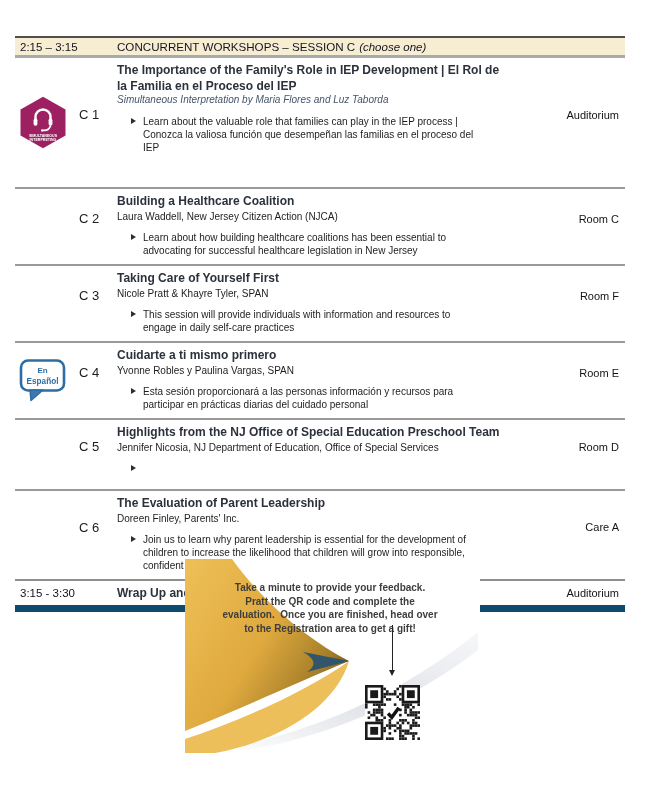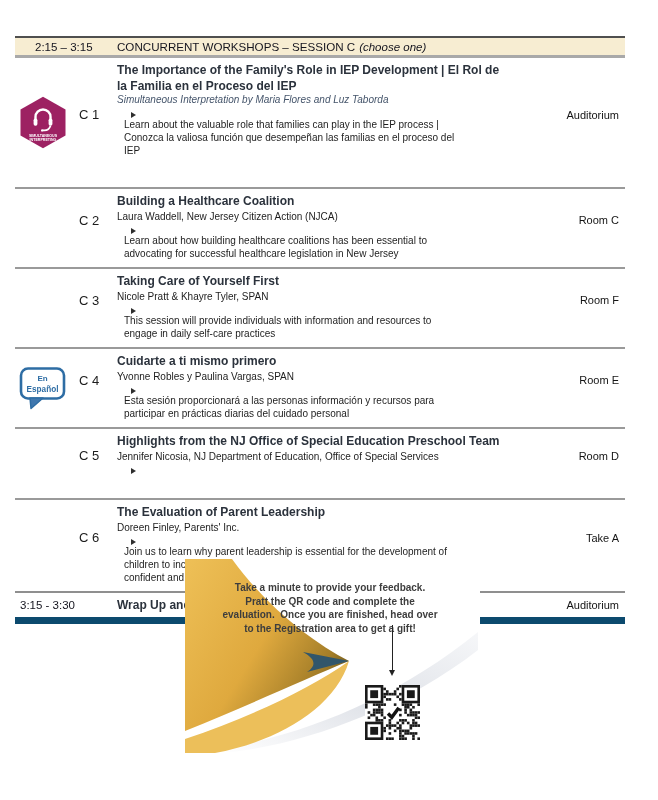--- a/index.html
+++ b/index.html
@@ -4,37 +4,37 @@
 <style>
   html,body{margin:0;padding:0;}
   body{width:658px;height:800px;background:#ffffff;font-family:"Liberation Sans","DejaVu Sans",sans-serif;}
   .page{position:relative;width:658px;height:800px;background:#fff;overflow:hidden;}
 
   
   .table{position:absolute;left:15px;top:36px;width:610px;}
   .hdr{display:grid;grid-template-columns:102px 1fr;align-items:center;height:17px;
        background:#f7edd2;border-top:2px solid #4f4f4f;border-bottom:3px solid #a9a9a9;
        font-size:11.5px;color:#14141e;}
-  .hdr-time{padding-left:20px;}
+  .hdr-time{padding-left:5px;}
   .hdr-title{font-size:11.6px;}
   .hdr-note{font-style:italic;margin-left:4px;}
 
   .row{display:grid;grid-template-columns:60px 42px 1fr 95px;border-bottom:2px solid #9a9a9a;position:relative;}
   .row.last{border-bottom:none;}
   .r1{min-height:129px;} .r2{min-height:60px;} .r3{min-height:55px;}
   .r4{min-height:59px;} .r5{min-height:69px;} .r6{min-height:74px;}
 
   .icon-cell{display:flex;align-items:center;padding-left:4px;}
   .id-cell{display:flex;align-items:center;padding-left:4px;font-size:13px;color:#1c1c1c;}
   .id-cell span{transform:translateY(-8px);}
   .content-cell{padding:5px 0 7px 0;}
   .s-title{font-weight:bold;font-size:12px;line-height:15.5px;color:#2b323c;max-width:392px;}
   .s-speaker{font-size:10px;line-height:12.5px;color:#1d1d1d;margin-top:1px;}
   .s-note{font-size:10px;font-style:italic;line-height:12.5px;color:#44546a;}
-  .bullet{display:flex;margin-top:2px;flex-direction:column;}
+  .bullet{display:flex;margin-top:8px;}
   .b-icon{flex:0 0 auto;width:0;height:0;border-left:5.5px solid #2e2e2e;
           border-top:3.5px solid transparent;border-bottom:3.5px solid transparent;margin:3px 0 0 14px;}
   .b-text{font-size:10px;line-height:13px;color:#1d1d1d;margin-left:7px;max-width:338px;}
   .room-cell{display:flex;align-items:center;justify-content:flex-end;
              font-size:11px;color:#141414;padding-right:6px;}
   .room-cell span{transform:translateY(-8px);}
 
   .wrap-row{display:grid;grid-template-columns:102px 1fr 95px;align-items:center;height:24px;
             border-top:2px solid #8f8f8f;border-bottom:7px solid #0c4a6e;}
   .wrap-time{padding-left:5px;font-size:11.5px;color:#14141e;}
@@ -182,21 +182,21 @@
         </div>
       <div class="content-cell">
         <div class="s-title">The Evaluation of Parent Leadership</div>
         <div class="s-speaker">Doreen Finley, Parents' Inc.</div>
         <div class="bullet">
           <span class="b-icon"></span>
           <span class="b-text">Join us to learn why parent leadership is essential for the development of children to increase the likelihood that children will grow into responsible, confident and well-rounded adults</span>
         </div>
       </div>
       <div class="room-cell">
-          <span>Take A</span>
+          <span>Care A</span>
         </div>
     </div>
 
     <div class="wrap-row">
       <div class="wrap-time">3:15 - 3:30</div>
       <div class="wrap-title">Wrap Up and Evaluation | Evolve y evaluación</div>
       <div class="wrap-room">Auditorium</div>
     </div>
   </div>
 

